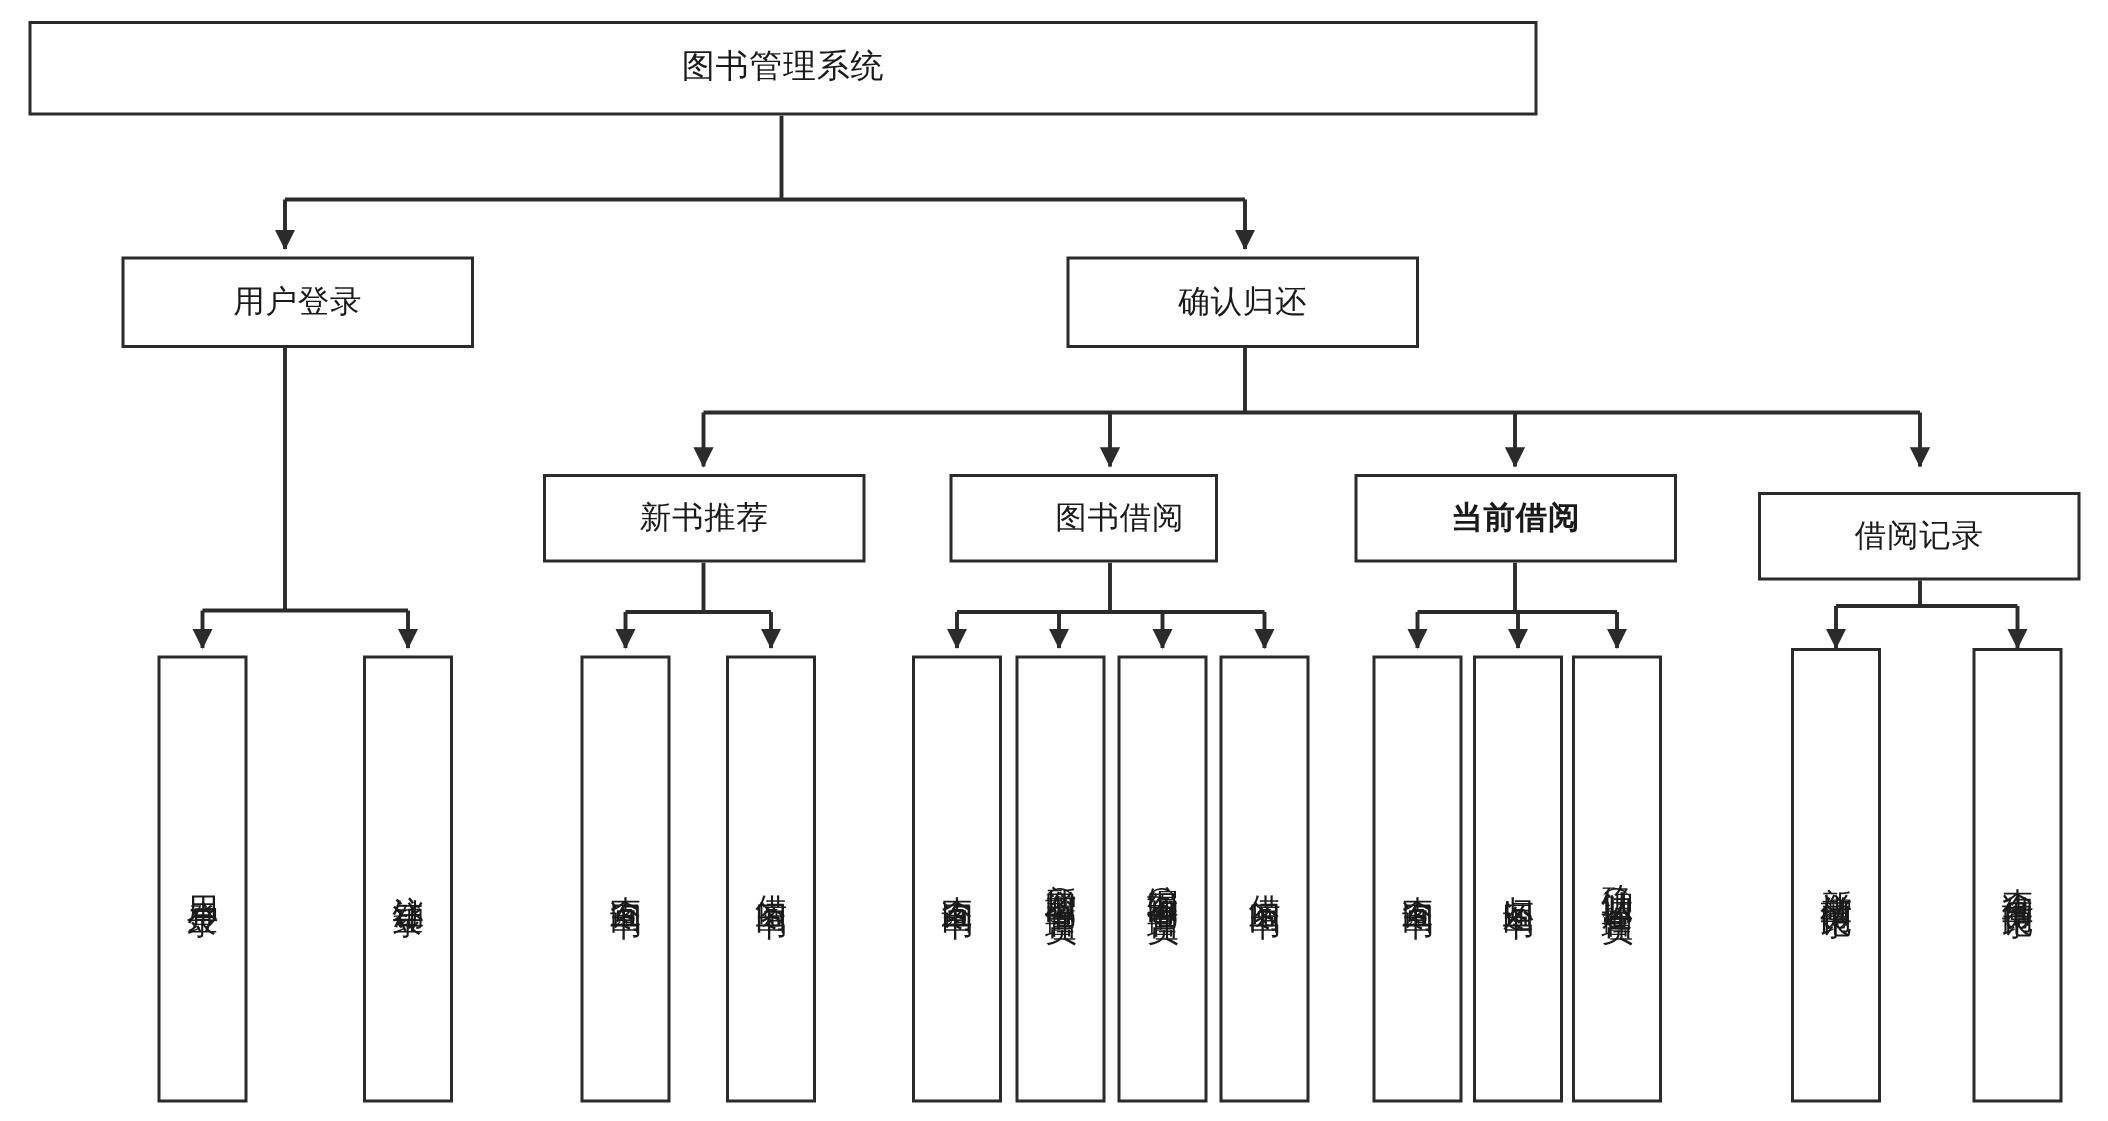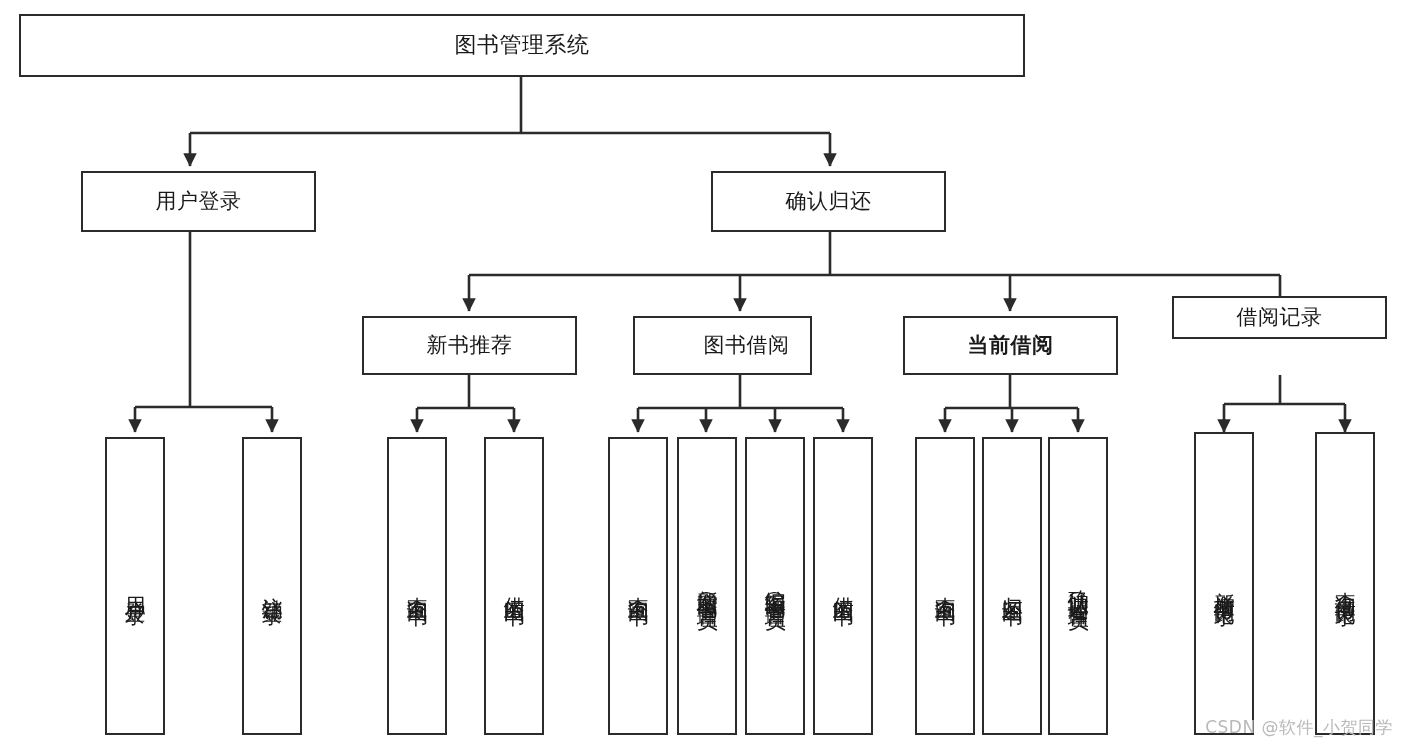--- a/index.html
+++ b/index.html
@@ -132,21 +132,21 @@
 
   <div class="node horiz" style="left:362px; top:316px; width:215px; height:59px;">
     <span>新书推荐</span>
   </div>
   <div class="node horiz" style="left:633px; top:316px; width:179px; height:59px;padding-left:48px;">
     <span>图书借阅</span>
   </div>
   <div class="node horiz" style="left:903px; top:316px; width:215px; height:59px;font-weight:bold;">
     <span>当前借阅</span>
   </div>
-  <div class="node horiz" style="left:1172px; top:296px; width:215px; height:43px;">
+  <div class="node horiz" style="left:1172px; top:328px; width:215px; height:59px;">
     <span>借阅记录</span>
   </div>
 
   <div class="node leaf" style="left:105px; top:437px; width:60px; height:298px;">
     <span class="leaf-text">用户登录</span>
   </div>
   <div class="node leaf" style="left:242px; top:437px; width:60px; height:298px;">
     <span class="leaf-text">注销登录</span>
   </div>
 
@@ -180,15 +180,14 @@
     <span class="leaf-text">确认归还（管理员）</span>
   </div>
 
   <div class="node leaf" style="left:1194px; top:432px; width:60px; height:303px;">
     <span class="leaf-text">新增借阅记录</span>
   </div>
   <div class="node leaf" style="left:1315px; top:432px; width:60px; height:303px;">
     <span class="leaf-text">查询借阅记录</span>
   </div>
 
-  <div id="watermark">CSDN @软件_小贺同学</div>
 
 </div>
 
 </body></html>

